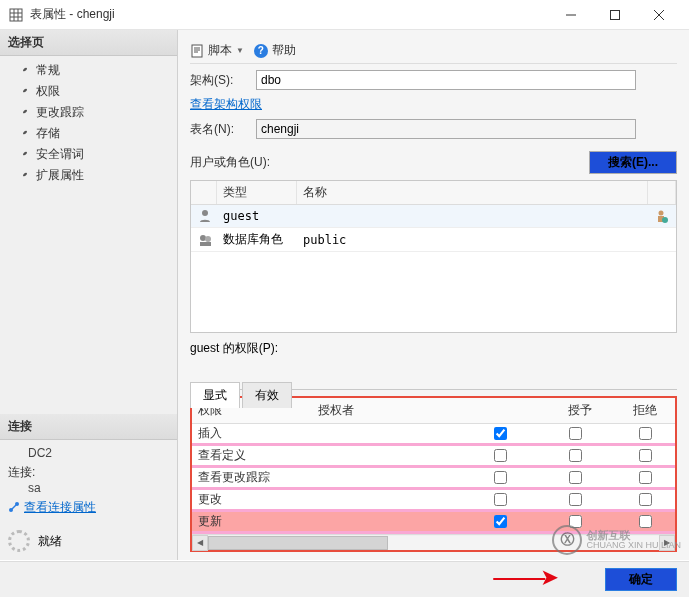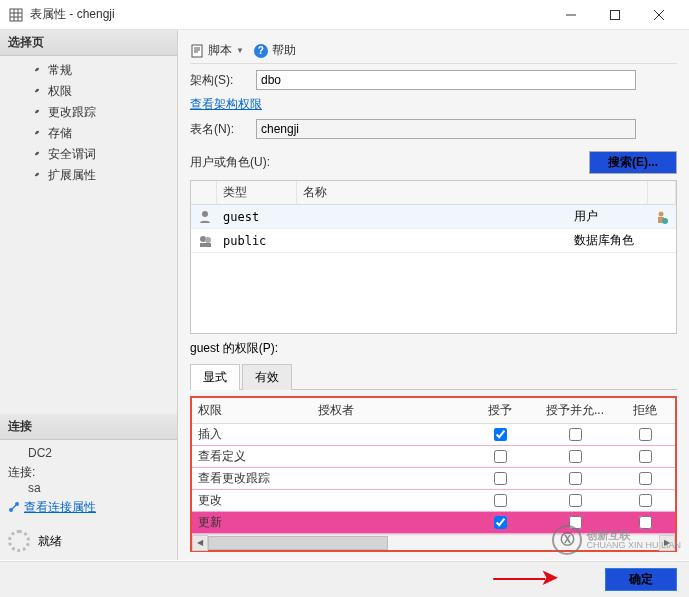--- a/index.html
+++ b/index.html
@@ -7,21 +7,21 @@
 
 .titlebar { height: 30px; background: #fff; border-bottom: 1px solid #e5e5e5; display: flex; align-items: center; padding: 0 8px; }
 .titlebar .icon { width: 16px; height: 16px; margin-right: 6px; display:flex;align-items:center;justify-content:center;}
 .titlebar .title { flex: 1; color: #333; }
 .titlebar .winbtn { width: 44px; height: 30px; display: flex; align-items: center; justify-content: center; color: #333; }
 
 .container { display: flex; height: 530px; }
 
 .sidebar { width: 178px; background: #f0f0f0; border-right: 1px solid #d0d0d0; display: flex; flex-direction: column; }
 .sidebar-head { background: linear-gradient(#e8e8e8,#dcdcdc); border-bottom: 1px solid #c8c8c8; padding: 4px 8px; font-weight: bold; color: #333; }
-.sidebar-items { padding: 4px 12px; }
+.sidebar-items { padding: 4px 0; }
 .sidebar-item { display: flex; align-items: center; padding: 2px 8px 2px 16px; cursor: pointer; color: #333; }
 .sidebar-item .wrench { width: 14px; height: 14px; margin-right: 6px; display:flex;align-items:center;justify-content:center;}
 
 .sidebar-section { flex:0 0 auto; }
 .sidebar-flex { flex: 1; }
 
 .conn-block { padding: 6px 8px; }
 .conn-label { color: #333; }
 .conn-val { color: #444; margin-bottom: 4px; margin-left: 20px; }
 .link { color: #0066cc; text-decoration: underline; cursor: pointer; display: inline-flex; align-items: center; gap: 4px; }
@@ -51,34 +51,34 @@
 .col-name { flex: 1; }
 .col-type { width: 80px; }
 .col-act { width: 28px; }
 .table1 .tr { display: flex; border-bottom: 1px solid #eee; align-items: center; }
 .table1 .tr.selected { background: #f0f6fc; }
 .table1 .td { padding: 3px 6px; }
 .role-icon { width:16px;height:16px;display:flex;align-items:center;justify-content:center;}
 
 .perm-label-row { display: flex; align-items: center; gap: 8px; margin-top: auto; }
 .tabs { display: flex; border-bottom: 1px solid #c8c8c8; }
-.tab { padding: 4px 12px; border: 1px solid #c8c8c8; border-bottom: none; background: #eaeaea; cursor: pointer; margin-right: 2px; position: relative; top: 1px;}
+.tab { padding: 4px 12px; border: 1px solid #c8c8c8; border-bottom: none; background: #eaeaea; cursor: pointer; margin-right: 2px; position: relative; top: 19px;}
 .tab.active { background: #fff; }
 
 .perm-grid-wrap { border: 2px solid #e74c3c; background: #fff; }
 .perm-grid { width: 100%; }
 .perm-head { display: flex; background: #fafafa; border-bottom: 1px solid #ddd; }
 .perm-col { padding: 4px 6px; color: #333; }
 .pc-name { width: 120px; }
 .pc-grantor { flex: 1; }
 .pc-g1 { width: 70px; text-align: center; }
 .pc-g2 { width: 80px; text-align: center; }
 .pc-g3 { width: 60px; text-align: center; }
-.perm-row { display: flex; align-items: center; border-bottom: 1px solid #f9a8d4; height: 22px;}
-.perm-row.sel { background: #ec4899; }
+.perm-row { display: flex; align-items: center; border-bottom: 3px solid #f9a8d4; height: 22px;}
+.perm-row.sel { background: #fca5a5; }
 .perm-row .perm-col input[type=checkbox] { margin: 0 auto; display: block; }
 
 .scrollbar-h { height: 16px; background: #f0f0f0; border-top: 1px solid #dcdcdc; display:flex; align-items:center; }
 .scrollbar-h .arrow { width:16px; height:16px; display:flex;align-items:center;justify-content:center;background:#e8e8e8;border:1px solid #d0d0d0; font-size:8px;color:#666;}
 .scrollbar-h .track { flex:1; height:14px; background:#f4f4f4; position:relative;}
 .scrollbar-h .thumb { position:absolute; left:0; top:0; height:14px; width:40%; background:#d4d4d4; border:1px solid #bcbcbc;}
 
 .footer { position: absolute; bottom: 0; left: 0; right: 0; height: 36px; border-top: 1px solid #dcdcdc; background: #f0f0f0; display: flex; align-items: center; justify-content: flex-end; padding: 0 12px; gap: 8px; }
 .arrow-callout { position:absolute; right: 135px; bottom: 8px; color:#e30613; font-size:20px; font-weight:bold; pointer-events:none; letter-spacing:-4px;}
 
@@ -251,41 +251,40 @@
           <div class="tr selected">
             <div class="td col-icon">
               <span class="role-icon">
                 <svg width="14" height="14">
                   <circle cx="7" cy="4" r="3" fill="#888"></circle>
                   <path d="M2 13c0-3 10-3 10 0" fill="#888"></path>
                 </svg>
               </span>
             </div>
             <div class="td col-name" style="font-family:monospace">guest</div>
-            <div class="td col-type">用户</div>
             <div class="td col-act">
               <svg width="14" height="14">
                 <circle cx="7" cy="4" r="2.5" fill="#c96"></circle>
                 <rect x="4" y="7" width="6" height="6" fill="#c96"></rect>
                 <circle cx="11" cy="11" r="3" fill="#4a9"></circle>
               </svg>
             </div>
           </div>
           <div class="tr">
             <div class="td col-icon">
               <span class="role-icon">
                 <svg width="14" height="14">
                   <circle cx="5" cy="5" r="3" fill="#888"></circle>
                   <circle cx="10" cy="6" r="3" fill="#aaa"></circle>
                   <rect x="2" y="9" width="11" height="4" fill="#888"></rect>
                 </svg>
               </span>
             </div>
+            <div class="td col-type">数据库角色</div>
             <div class="td col-name" style="font-family:monospace">public</div>
-            <div class="td col-type">数据库角色</div>
             <div class="td col-act"></div>
           </div>
         </div>
       <div style="height:80px;"></div>
     </div>
 
     <div class="perm-label-row">
       <span style="flex:1">guest 的权限(P):</span>
     </div>
 
@@ -293,21 +292,20 @@
       <div class="tab active">显式</div>
       <div class="tab">有效</div>
     </div>
 
     <div class="perm-grid-wrap">
       <div class="perm-grid">
         <div class="perm-head">
           <div class="perm-col pc-name">权限</div>
           <div class="perm-col pc-grantor">授权者</div>
           <div class="perm-col pc-g1">授予</div>
-          <div class="perm-col pc-g2">授予并允...</div>
           <div class="perm-col pc-g3">拒绝</div>
         </div>
         <div id="perm-body">
             <div class="perm-row">
               <div class="perm-col pc-name">插入</div>
               <div class="perm-col pc-grantor"></div>
               <div class="perm-col pc-g1">
                 <input type="checkbox" checked="" style="">
               </div>
               <div class="perm-col pc-g2">

